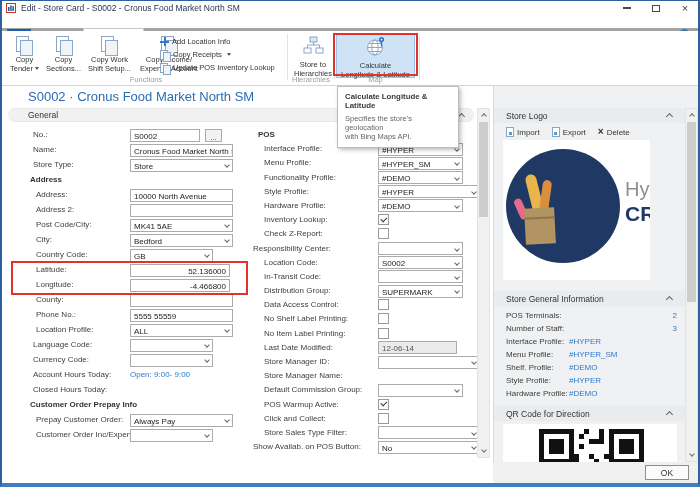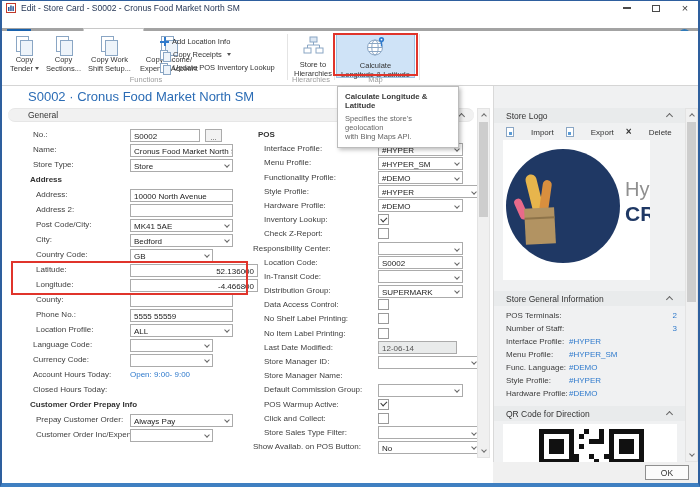--- a/index.html
+++ b/index.html
@@ -72,21 +72,21 @@
   #mid-col .flabel.hdr{left:8px;}
   .ctl{position:absolute;top:0.5px;}
   #left-col .ctl{left:110px;}
   #mid-col .ctl{left:128px;}
   .tb,.dd{height:13px;background:#fff;border:1px solid #ababab;display:flex;align-items:flex-end;padding:0 3px;font-size:8px;color:#222;overflow:hidden;}
   .tb span,.dd span{white-space:nowrap;}
   .num{justify-content:flex-end;}
   .ro{background:#e9ebeb;color:#555;}
   #left-col .w-full{width:103px;}
   #left-col .w-narrow{width:83px;}
-  #left-col .w-hl{width:128px;}
+  #left-col .w-hl{width:100px;}
   #left-col .w-lk{width:70px;}
   #mid-col .w-full{width:85px;}
   #mid-col .w-wide{width:102px;}
   #mid-col .w-short{width:79px;}
   .dd{padding-right:12px;position:absolute;}
   .chev{position:absolute;right:3px;top:3.5px;width:4px;height:4px;border-right:1px solid #666;border-bottom:1px solid #666;transform:rotate(45deg);}
   .lkbtn{position:absolute;top:0.5px;height:13px;width:17px;background:#f2f2f2;border:1px solid #ababab;font-size:7px;color:#333;display:flex;align-items:flex-end;justify-content:center;line-height:6px;}
   #left-col .lkbtn{left:185px;}
   .cb{width:11px;height:11px;top:1px;background:#fff;border:1px solid #9a9a9a;display:flex;align-items:center;justify-content:center;}
   .cb.checked::after{content:"";width:5px;height:2.5px;border-left:1.5px solid #3a3a3a;border-bottom:1.5px solid #3a3a3a;transform:rotate(-45deg) translate(0.5px,-1px);}
@@ -101,21 +101,21 @@
   .sb-up i{width:4px;height:4px;border-left:1px solid #6d6d6d;border-top:1px solid #6d6d6d;transform:rotate(45deg);margin-top:2px;}
   .sb-dn i{width:4px;height:4px;border-right:1px solid #6d6d6d;border-bottom:1px solid #6d6d6d;transform:rotate(45deg);margin-bottom:2px;}
   .sb-thumb{position:absolute;left:1px;width:9px;background:#cdcdcd;}
 
   
   .rpanel{position:absolute;left:493px;top:86px;width:205px;height:376px;background:#f0f1f2;border-left:1px solid #d9d9d9;}
   .fb-header{position:relative;height:15px;display:flex;align-items:center;background:#e9ebec;}
   .fb-header span{font-size:8.5px;color:#333;margin-left:12px;}
   .fb-header .caret-up{position:absolute;right:26px;top:6px;}
   .fb-toolbar{display:flex;align-items:center;gap:12px;margin:3px 0 2px 12px;height:12px;}
-  .fb-tool{display:flex;align-items:center;gap:17px;font-size:8px;color:#333;justify-content:space-between;}
+  .fb-tool{display:flex;align-items:center;gap:3px;font-size:8px;color:#333;justify-content:space-between;}
   .icon-page{position:relative;width:8px;height:10px;background:#fff;border:1px solid #8aa6c4;display:inline-block;}
   .icon-page::after{content:"";position:absolute;left:1.5px;bottom:1.5px;width:3px;height:3px;background:#5b9bd5;}
   .icon-x{color:#333;font-size:10px;font-weight:bold;line-height:10px;}
   .logo-box{position:relative;margin-left:9px;width:147px;height:140px;background:#fff;overflow:hidden;}
   .logo-circle{position:absolute;left:3px;top:9px;width:114px;height:114px;border-radius:50%;background:#1f3864;}
   .bag{position:absolute;left:22px;top:68px;width:30px;height:36px;background:#b29362;transform:rotate(-3deg);}
   .bag::after{content:"";position:absolute;left:0;top:9px;width:30px;height:1.5px;background:#8e744a;}
   .bagu1{position:absolute;left:26px;top:34px;width:11px;height:40px;border-radius:6px;background:#e7b54c;transform:rotate(-14deg);}
   .bagu2{position:absolute;left:38px;top:40px;width:9px;height:34px;border-radius:5px;background:#d98f3e;transform:rotate(8deg);}
   .pinkitem{position:absolute;left:14px;top:58px;width:8px;height:22px;border-radius:4px;background:#e86a8a;transform:rotate(-24deg);}
@@ -565,21 +565,21 @@
         </div>
         <div class="inforow">
           <span class="il">Interface Profile:</span>
           <span class="iv posleft">#HYPER</span>
         </div>
         <div class="inforow">
           <span class="il">Menu Profile:</span>
           <span class="iv posleft">#HYPER_SM</span>
         </div>
         <div class="inforow">
-          <span class="il">Func. Language:</span>
+          <span class="il">Shelf. Profile:</span>
           <span class="iv posleft">#DEMO</span>
         </div>
         <div class="inforow">
           <span class="il">Style Profile:</span>
           <span class="iv posleft">#HYPER</span>
         </div>
         <div class="inforow">
           <span class="il">Hardware Profile:</span>
           <span class="iv posleft">#DEMO</span>
         </div>

